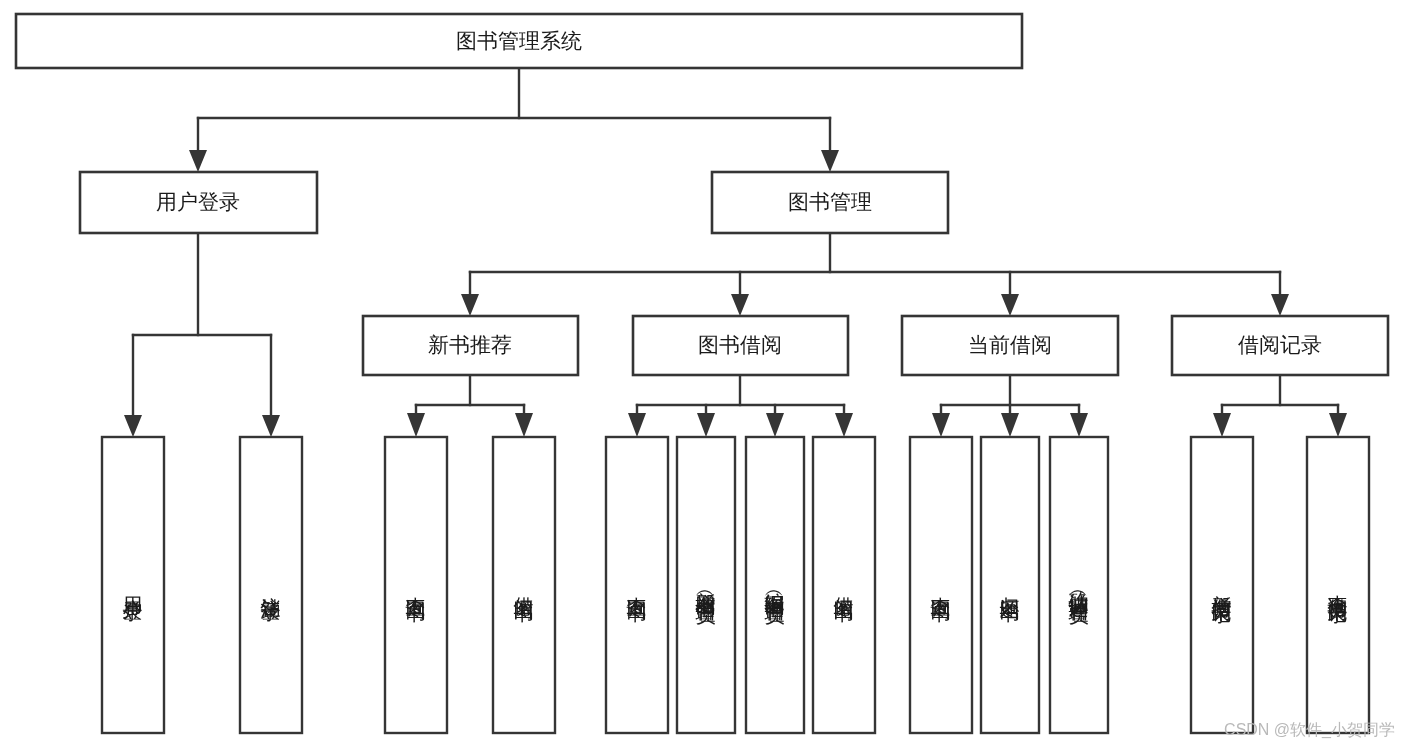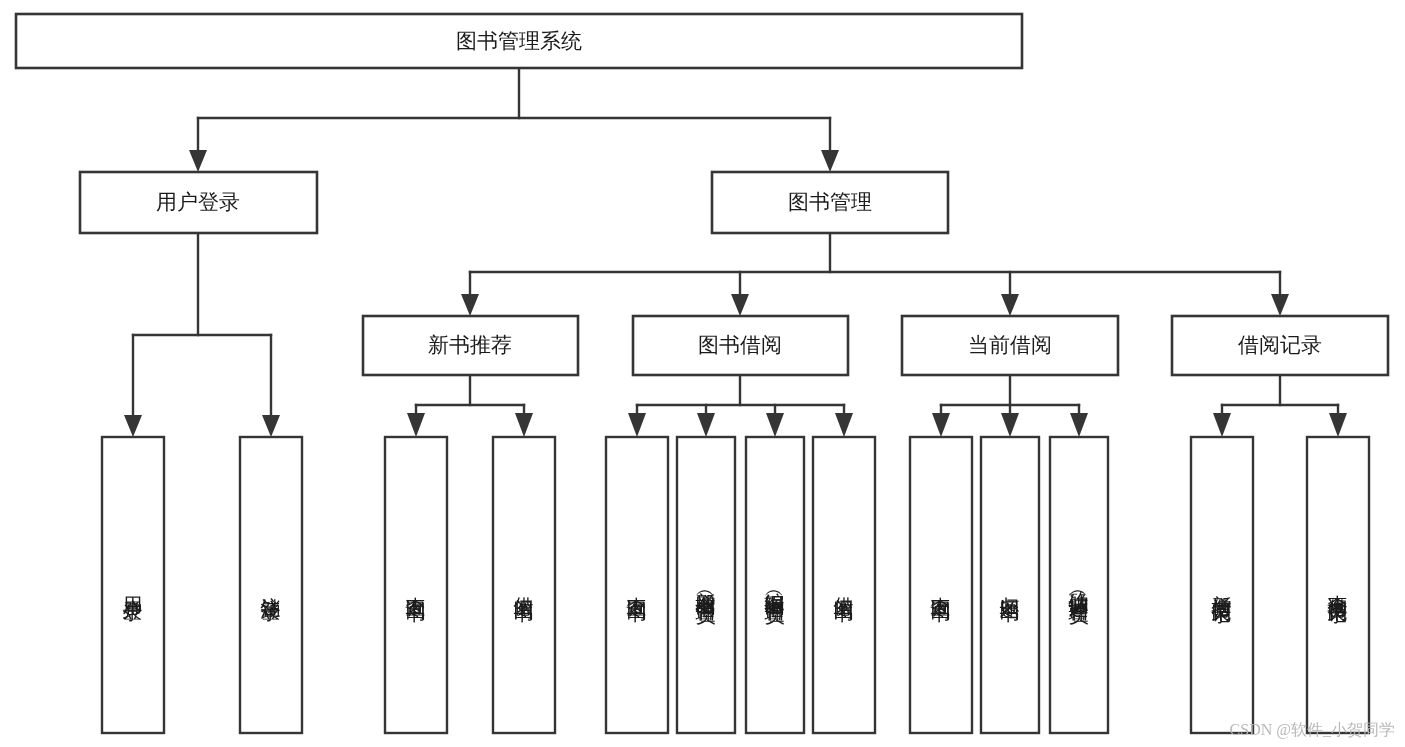--- a/index.html
+++ b/index.html
@@ -58,21 +58,21 @@
     text-orientation: upright;
     letter-spacing: 2px;
     dominant-baseline: central;
   }
   .watermark {
     position: absolute;
     right: 10px;
     bottom: 6px;
     color: #b9b9b9;
     font-size: 16px;
-    font-family: Liberation Serif, serif;
+    font-family: Liberation Sans, sans-serif;
     white-space: nowrap;
     user-select: none;
   }
 </style>
 </head>
 <body>
 
 <div id="diagram-root">
   <svg class="flow" viewBox="0 0 1405 747" xmlns="http://www.w3.org/2000/svg">
 

